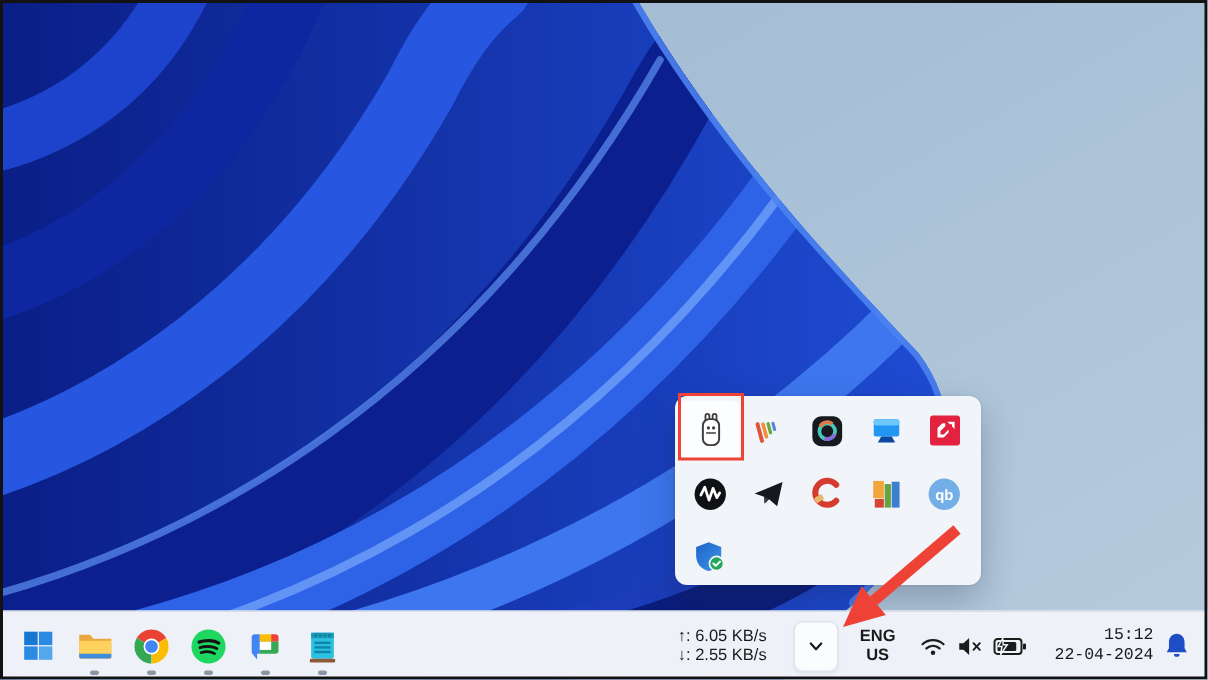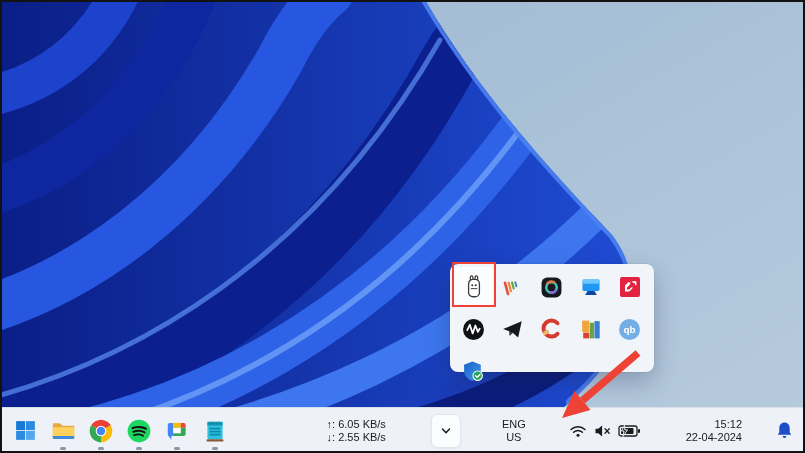--- a/index.html
+++ b/index.html
@@ -5,21 +5,21 @@
   html,body{margin:0;padding:0;}
   body{
     width:805px;height:453px;position:relative;overflow:hidden;
     font-family:"Liberation Sans", sans-serif;background:#a6c0d6;
   }
   .wallpaper{position:absolute;inset:0;z-index:0;}
   .frame{position:absolute;inset:0;border:2px solid #121212;pointer-events:none;z-index:40;}
 
   
   .flyout{
-    position:absolute;left:450px;top:264px;width:204px;height:108px;
+    position:absolute;left:450px;top:264px;width:204px;height:126px;
     background:#f1f4f9;border-radius:8px;z-index:10;
     box-shadow:0 10px 24px rgba(25,35,70,.28), 0 0 0 1px rgba(0,0,0,.04);
   }
   .flyout-grid{
     display:grid;grid-template-columns:repeat(5,39px);grid-auto-rows:42px;
     padding:2px 4px;justify-items:center;align-items:center;
   }
   .fly-cell{width:39px;height:40px;display:flex;align-items:center;justify-content:center;border-radius:4px;cursor:pointer;}
   .fly-cell.highlight{background:#fcfdff;}
 
@@ -36,31 +36,31 @@
   }
   .tb-left{position:absolute;left:6px;top:0;height:45px;display:flex;align-items:center;}
   .tb-btn{
     width:38px;height:40px;border:none;background:transparent;border-radius:6px;
     display:flex;align-items:center;justify-content:center;position:relative;padding:0;cursor:pointer;
   }
   .tb-btn .indicator{
     position:absolute;bottom:1px;left:50%;transform:translateX(-50%);
     width:6px;height:3px;border-radius:2px;background:#8a95a5;
   }
-  .tb-right{position:absolute;right:0;top:0;height:45px;display:flex;align-items:center;gap:27px;}
+  .tb-right{position:absolute;right:0;top:0;height:45px;display:flex;align-items:center;}
   .txt2{font-size:11px;line-height:13px;color:#1a1a1a;}
   .net-speed{margin-right:18px;text-align:left;cursor:pointer;}
   .chevron-btn{
     width:30px;height:34px;background:#fafcfe;border:1px solid #e0e5ee;border-radius:6px;
     display:flex;align-items:center;justify-content:center;margin-right:10px;
     box-shadow:0 1px 2px rgba(0,0,0,.05);cursor:pointer;padding:0;
   }
-  .lang{margin-right:10px;text-align:center;cursor:pointer;background:none;border:none;padding:2px 4px;}
+  .lang{margin-right:10px;text-align:center;cursor:pointer;background:none;border:none;padding:2px 4px;font-weight:bold;}
   .sys-icons{display:flex;align-items:center;gap:7px;margin-right:16px;cursor:pointer;background:none;border:none;padding:2px;}
-  .clock{margin-right:5px;text-align:right;cursor:pointer;background:none;border:none;padding:2px 0;}
+  .clock{margin-right:5px;text-align:right;cursor:pointer;background:none;border:none;padding:2px 0;font-family:Liberation Mono, monospace;}
   .bell-btn{background:none;border:none;padding:0 12px 0 2px;cursor:pointer;display:flex;align-items:center;}
 </style>
 </head>
 <body>
 
 <svg class="wallpaper" viewBox="0 0 805 453" preserveAspectRatio="none">
   <defs>
     <linearGradient id="sky" x1="0" y1="0" x2="1" y2="1">
       <stop offset="0" stop-color="#9db8d2"></stop>
         <stop offset="1" stop-color="#b7cbdd"></stop>

